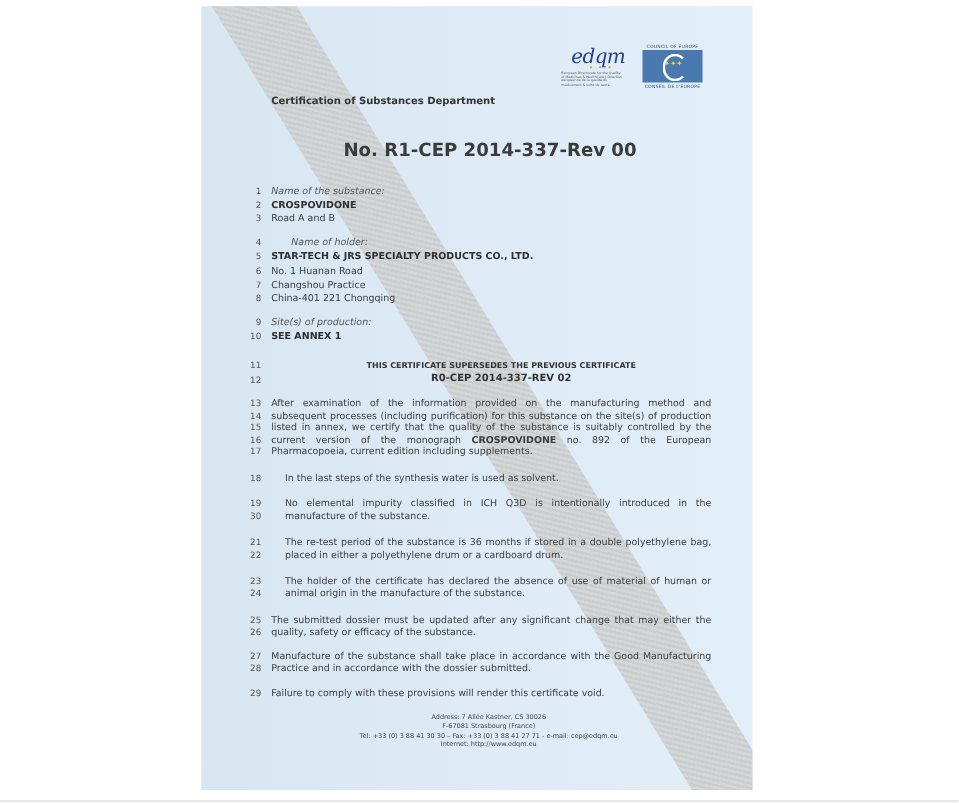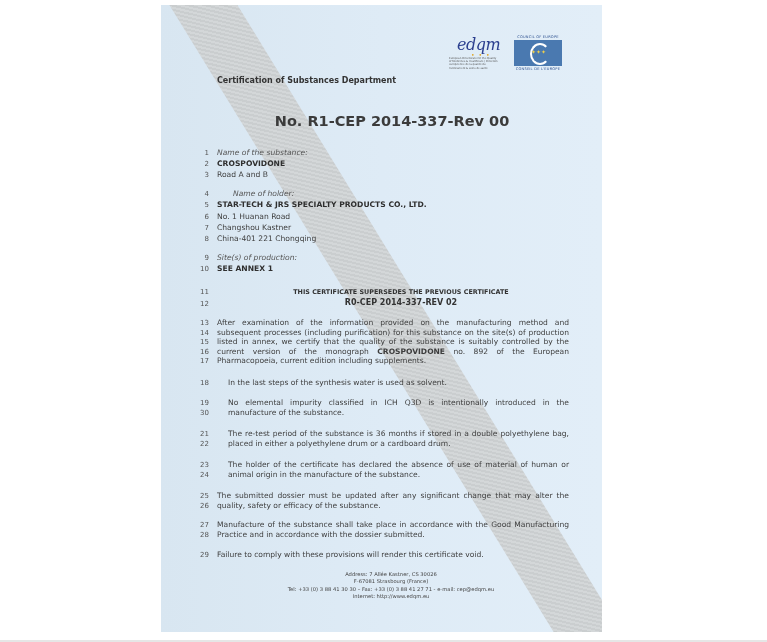--- a/index.html
+++ b/index.html
@@ -91,21 +91,21 @@
     <div class="ln" style="top:166px;">3</div>
     <div class="tx" style="top:165px;">Road A and B</div>
 
     <div class="ln" style="top:185px;">4</div>
     <div class="tx it" style="top:184px;padding-left:16px;">Name of holder:</div>
     <div class="ln" style="top:196px;">5</div>
     <div class="tx b" style="top:195px;">STAR-TECH &amp; JRS SPECIALTY PRODUCTS CO., LTD.</div>
     <div class="ln" style="top:208px;">6</div>
     <div class="tx" style="top:207px;">No. 1 Huanan Road</div>
     <div class="ln" style="top:219px;">7</div>
-    <div class="tx" style="top:218px;">Changshou Kastner</div>
+    <div class="tx" style="top:218px;">Changshou Practice</div>
     <div class="ln" style="top:230px;">8</div>
     <div class="tx" style="top:229px;">China-401 221 Chongqing</div>
 
     <div class="ln" style="top:249px;">9</div>
     <div class="tx it" style="top:248px;">Site(s) of production:</div>
     <div class="ln" style="top:260px;">10</div>
     <div class="tx b" style="top:259px;">SEE ANNEX 1</div>
 
     <div class="ln" style="top:283px;">11</div>
     <div class="center" style="top:283px; font-size:6.4px;">THIS CERTIFICATE SUPERSEDES THE PREVIOUS CERTIFICATE</div>
@@ -129,21 +129,21 @@
     <div class="ln" style="top:425px;">21</div>
     <div class="ln" style="top:435px;">22</div>
     <div class="para ind" style="top:424px;">The re-test period of the substance is 36 months if stored in a double polyethylene bag, placed in either a polyethylene drum or a cardboard drum.</div>
 
     <div class="ln" style="top:456px;">23</div>
     <div class="ln" style="top:466px;">24</div>
     <div class="para ind" style="top:455px;">The holder of the certificate has declared the absence of use of material of human or animal origin in the manufacture of the substance.</div>
 
     <div class="ln" style="top:487px;">25</div>
     <div class="ln" style="top:497px;">26</div>
-    <div class="para" style="top:486px;">The submitted dossier must be updated after any significant change that may alter the quality, safety or efficacy of the substance.</div>
+    <div class="para" style="top:486px;">The submitted dossier must be updated after any significant change that may either the quality, safety or efficacy of the substance.</div>
 
     <div class="ln" style="top:516px;">27</div>
     <div class="ln" style="top:526px;">28</div>
     <div class="para" style="top:515px;">Manufacture of the substance shall take place in accordance with the Good Manufacturing Practice and in accordance with the dossier submitted.</div>
 
     <div class="ln" style="top:546px;">29</div>
     <div class="para" style="top:545px;">Failure to comply with these provisions will render this certificate void.</div>
 
     <div class="footer" style="top:566px;">
       <div>Address: 7 Allée Kastner, CS 30026</div>

